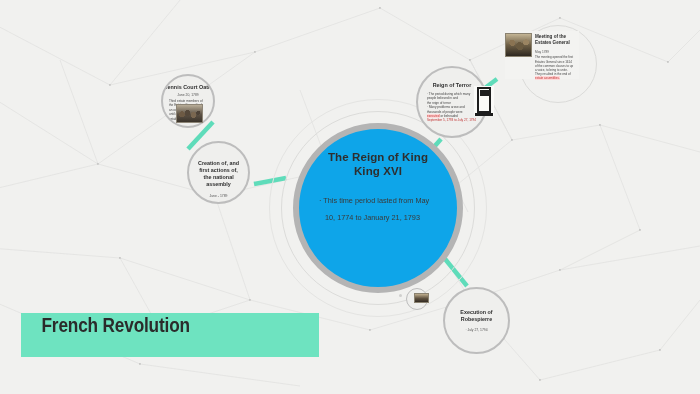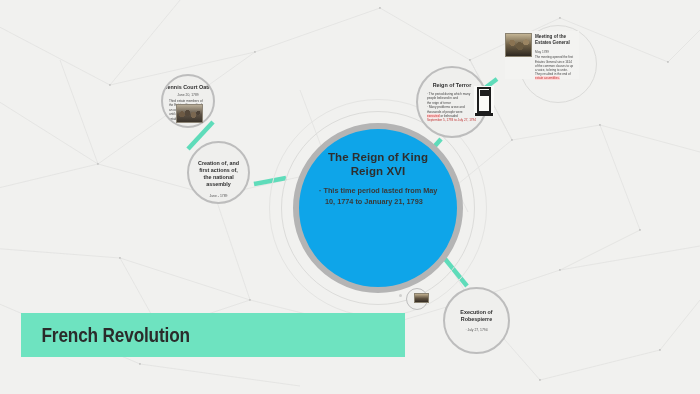--- a/index.html
+++ b/index.html
@@ -28,22 +28,22 @@
   }
   .center-halo2{
     position:absolute;left:269px;top:99px;width:218px;height:218px;
     border-radius:50%;border:1px solid #e4e4e2;box-sizing:border-box;
   }
   .center-title{
     font-size:11.5px;font-weight:bold;color:#2e2e2e;text-align:center;
     line-height:14px;letter-spacing:.1px;
   }
   .center-body{
-    margin-top:7px;font-size:7.3px;color:#3a3a3a;line-height:11px;
-    width:100%;text-align:left;padding-left:4px;box-sizing:border-box;font-weight:bold;
+    margin-top:14px;font-size:7.3px;color:#3a3a3a;line-height:17px;
+    width:100%;text-align:left;padding-left:4px;box-sizing:border-box;
   }
   .center-body .bullet{padding-left:6px;text-indent:-6px;}
   .center-body .cont{margin-top:1px;}
 
   
   .node{
     position:absolute;border-radius:50%;
     background:#efefed;border:2px solid #bdbdbd;box-sizing:border-box;
     display:flex;flex-direction:column;align-items:center;
     overflow:hidden;
@@ -139,22 +139,22 @@
     background:linear-gradient(#bfae8e,#5f5240 55%,#332c23);
     border:0.4px solid #8a8270;
   }
   .mini-dot{
     position:absolute;left:399px;top:294px;width:3px;height:3px;
     border-radius:50%;background:#cfcfcd;
   }
 
   
   #banner{
-    position:absolute;left:21px;top:313px;width:384px;height:44px;
-    background:#6ee3c0;display:flex;align-items:center;
+    position:absolute;left:21px;top:313px;width:298px;height:44px;
+    background:#6ee3c0;display:flex;align-items:flex-start;
   }
   #banner-text{
     font-size:21px;font-weight:bold;color:#2b2b2b;
     padding-left:25px;letter-spacing:-.2px;
     transform:scaleX(.82);transform-origin:left center;
   }
 </style>
 </head>
 <body>
 
@@ -220,21 +220,21 @@
     <line x1="497" y1="79" x2="473" y2="97"></line>
     <line x1="441" y1="254" x2="467" y2="286"></line>
   </g>
 </svg>
 
 <div class="center-halo2"></div>
 <div class="center-halo"></div>
 <div class="center-node">
   <div class="center-title">
     <div>The Reign of King</div>
-    <div>Reign XVI</div>
+    <div>King XVI</div>
   </div>
   <div class="center-body">
     <div class="bullet">· This time period lasted from May 10, 1774 to January 21, 1793</div>
   </div>
 </div>
 
 <div class="node" id="node-tennis">
   <div class="node-title">Tennis Court Oath</div>
   <div class="node-date">June 20, 1789</div>
   <div class="node-body">Third estate members of the Estates General took an oath not to separate until a constitution was established for France.</div>

